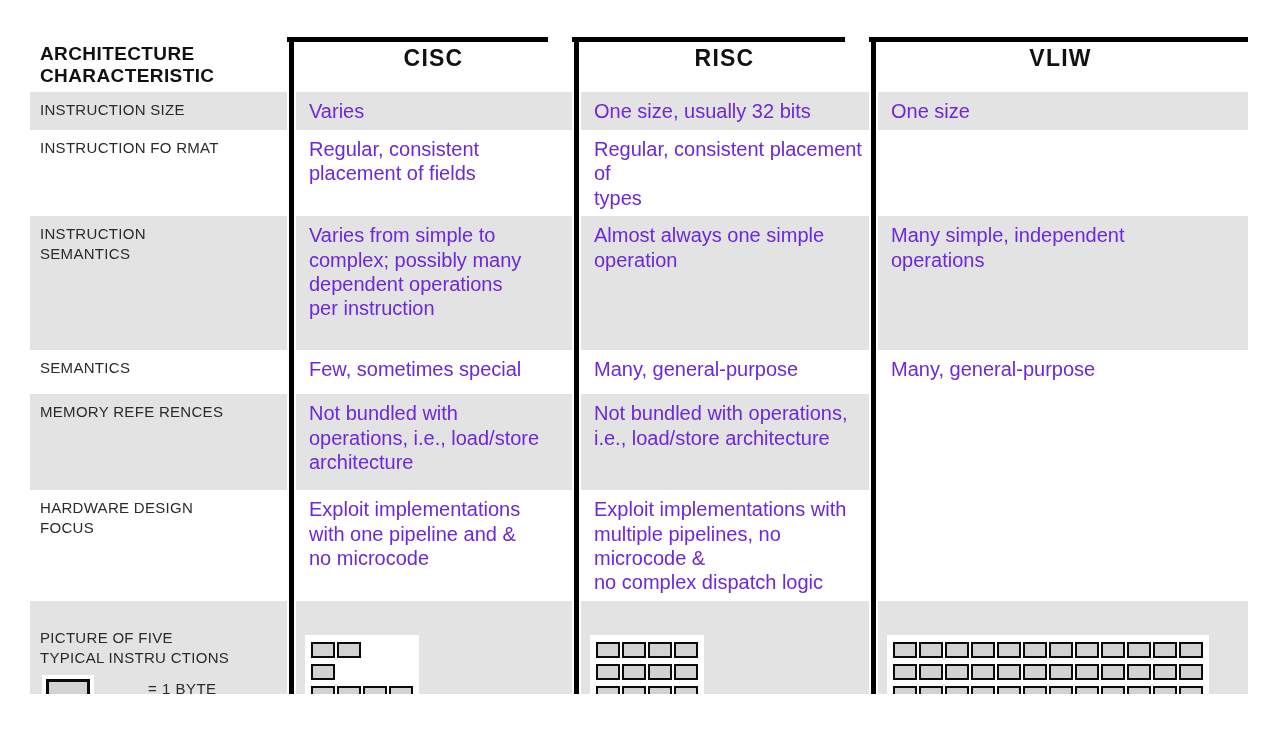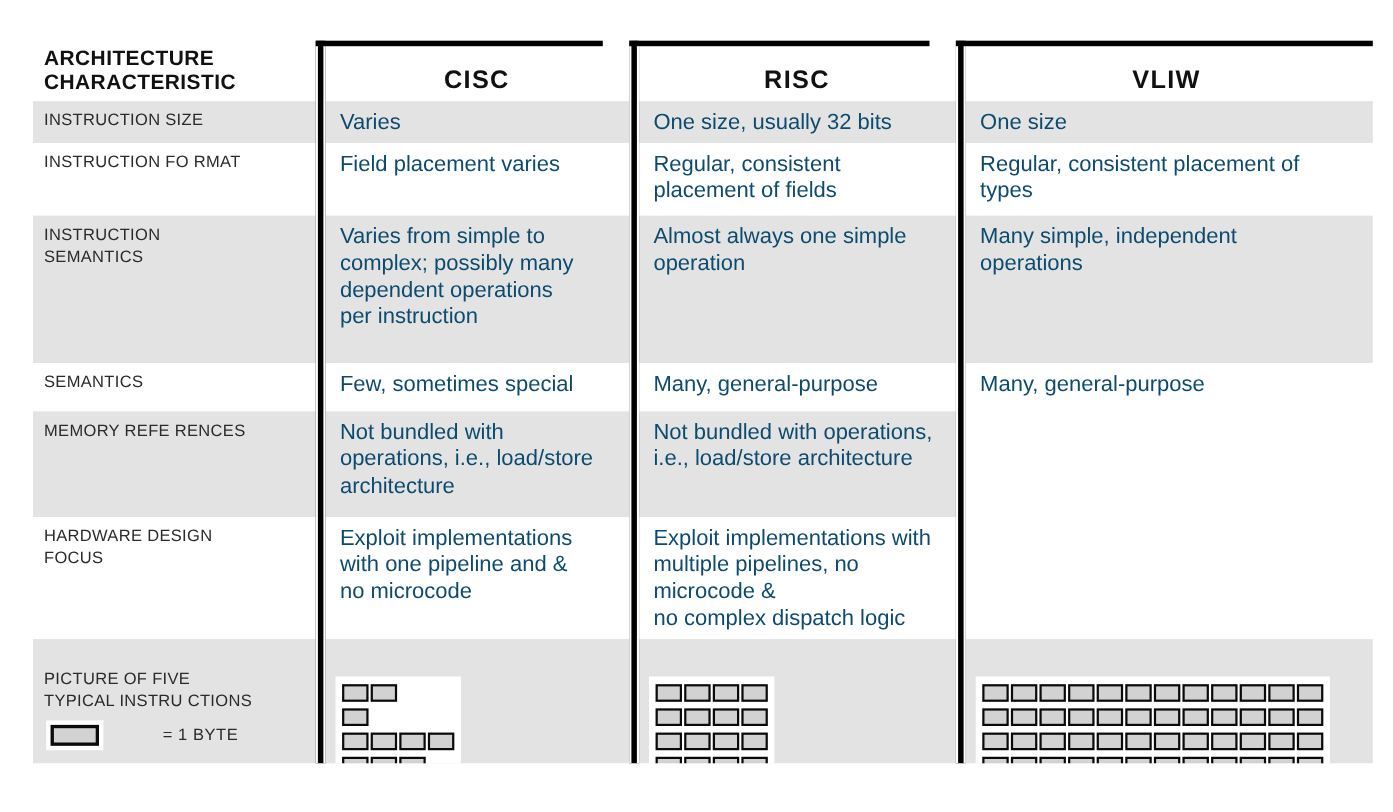--- a/index.html
+++ b/index.html
@@ -24,33 +24,33 @@
   .row{display:grid;grid-template-columns:261px 285px 297px 375px;}
   .row.stripe .cell{background:var(--row_stripe,#e3e3e3);}
   .cell{box-sizing:border-box;white-space:pre-line;}
   .cell.label{
     padding:8px 10px 6px 10px;
     font-size:15px;letter-spacing:0.3px;
     color:#2a2a2a;line-height:1.3;
   }
   .cell.body{
     padding:7px 10px 6px 18px;
-    font-size:20px;line-height:1.22;color:#0c4a6e;
+    font-size:20px;line-height:1.22;color:#6d28d9;
     position:relative;
   }
   .row.header{min-height:55px;}
   .row.header .cell{background:#fff;}
   .cell.corner{
     padding:6px 10px 0 10px;
     font-size:19px;font-weight:bold;letter-spacing:0.4px;
     line-height:1.18;color:#111;
   }
   .cell.colhead{
     font-size:23px;font-weight:bold;letter-spacing:1.2px;
-    text-align:center;padding-top:8px;color:#111;margin-top:14px;
+    text-align:center;padding-top:8px;color:#111;
   }
   .r1{min-height:38px;} .r2{min-height:66px;} .r3{min-height:134px;}
   .r4{min-height:44px;} .r5{min-height:96px;} .r6{min-height:110px;}
   .r7{min-height:152px;}
   
   .patch{
     display:inline-block;background:#ffffff;
     padding:7px 6px 12px 6px;margin:3px 0 0 -4px;
   }
   .brow{display:flex;gap:2px;margin-bottom:6px;}
@@ -93,21 +93,20 @@
 
     <div class="row stripe r1">
       <div class="cell label">INSTRUCTION SIZE</div>
       <div class="cell body">Varies</div>
       <div class="cell body">One size, usually 32 bits</div>
       <div class="cell body">One size</div>
     </div>
 
     <div class="row r2">
       <div class="cell label">INSTRUCTION FO RMAT</div>
-      <div class="cell body">Field placement varies</div>
       <div class="cell body">Regular, consistent
 placement of fields</div>
       <div class="cell body">Regular, consistent placement of
 types</div>
     </div>
 
     <div class="row stripe r3">
       <div class="cell label">INSTRUCTION
 SEMANTICS</div>
       <div class="cell body">Varies from simple to

